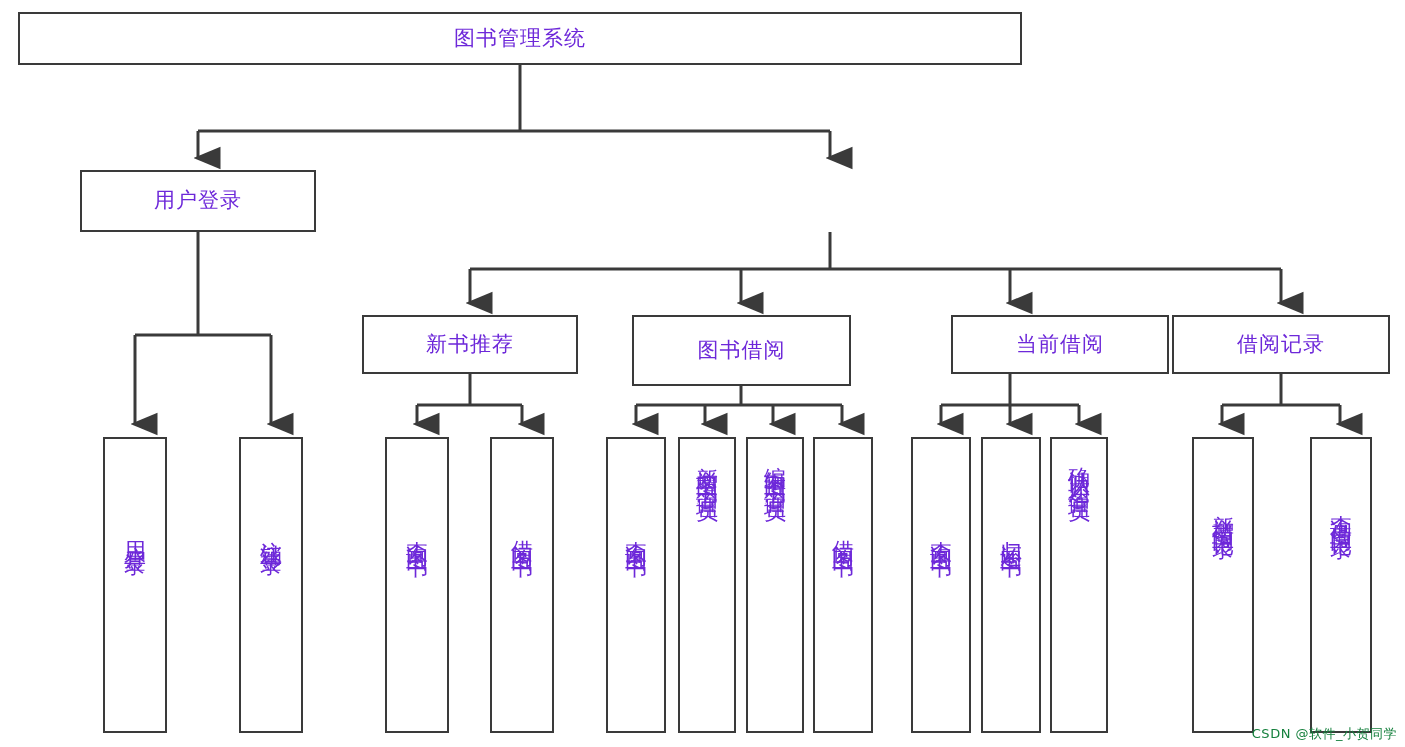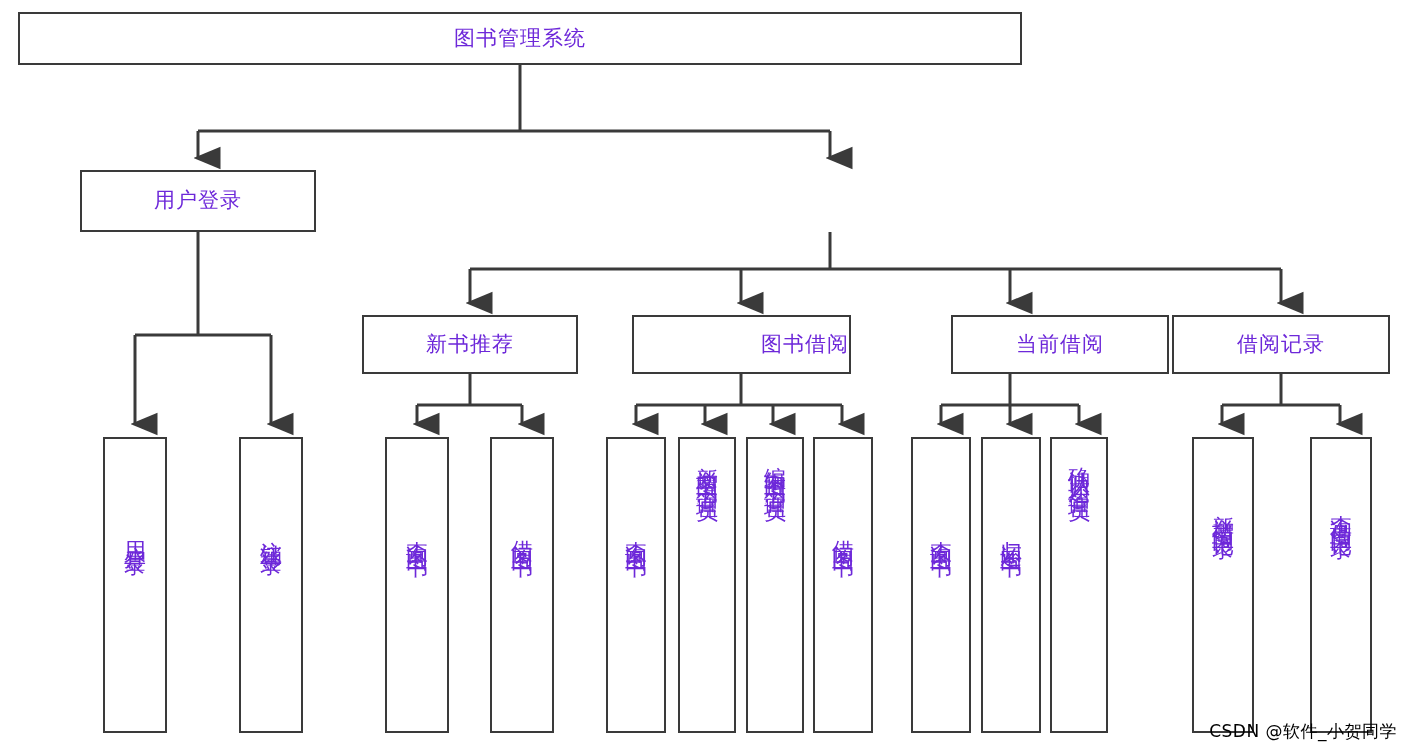--- a/index.html
+++ b/index.html
@@ -64,22 +64,22 @@
   .node.vertical.mid2 .node-label {
     padding-top: 52px;
   }
   .node.vertical.tallstack .node-label {
     padding-top: 4px;
   }
   #watermark {
     position: absolute;
     right: 8px;
     bottom: 4px;
-    font-size: 17px;
-    color: #000000;
+    font-size: 13px;
+    color: #15803d;
     letter-spacing: 0.5px;
     z-index: 5;
     white-space: nowrap;
     pointer-events: none;
   }
 </style>
 </head>
 <body>
 
 <div id="diagram-root">
@@ -138,21 +138,21 @@
     <span class="node-label">图书管理系统</span>
   </div>
 
   <div class="node horizontal" style="left:80px; top:170px; width:236px; height:62px;">
     <span class="node-label">用户登录</span>
   </div>
 
   <div class="node horizontal" style="left:362px; top:315px; width:216px; height:59px;">
     <span class="node-label">新书推荐</span>
   </div>
-  <div class="node horizontal" style="left:632px; top:315px; width:219px; height:59px;justify-content:flex-end;">
+  <div class="node horizontal" style="left:632px; top:315px; width:219px; height:71px;">
     <span class="node-label">图书借阅</span>
   </div>
   <div class="node horizontal" style="left:951px; top:315px; width:218px; height:59px;">
     <span class="node-label">当前借阅</span>
   </div>
   <div class="node horizontal" style="left:1172px; top:315px; width:218px; height:59px;justify-content:center;">
     <span class="node-label">借阅记录</span>
   </div>
 
   <div class="node vertical mid" style="left:103px; top:437px; width:64px; height:296px;">

